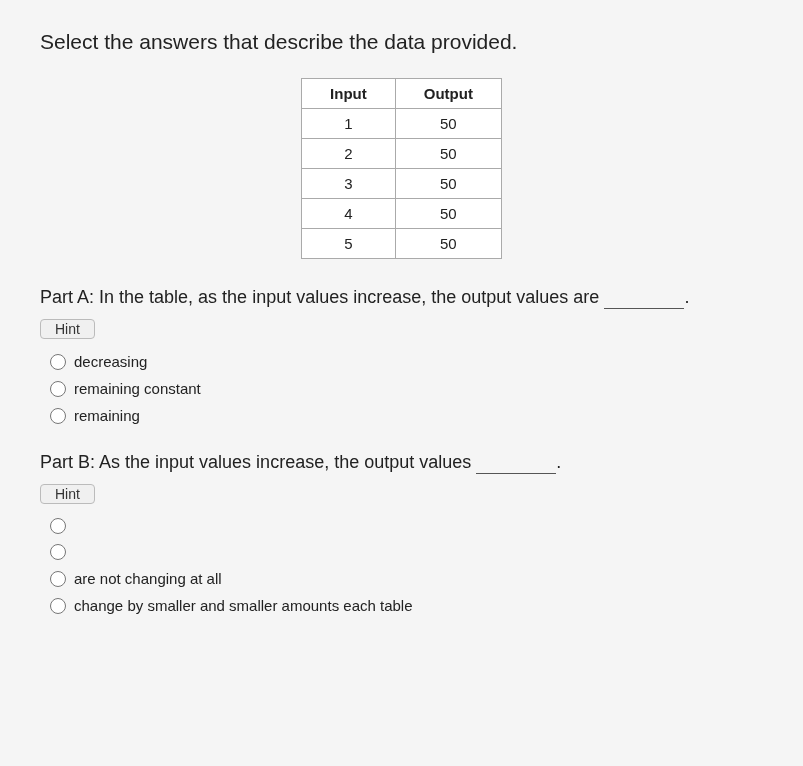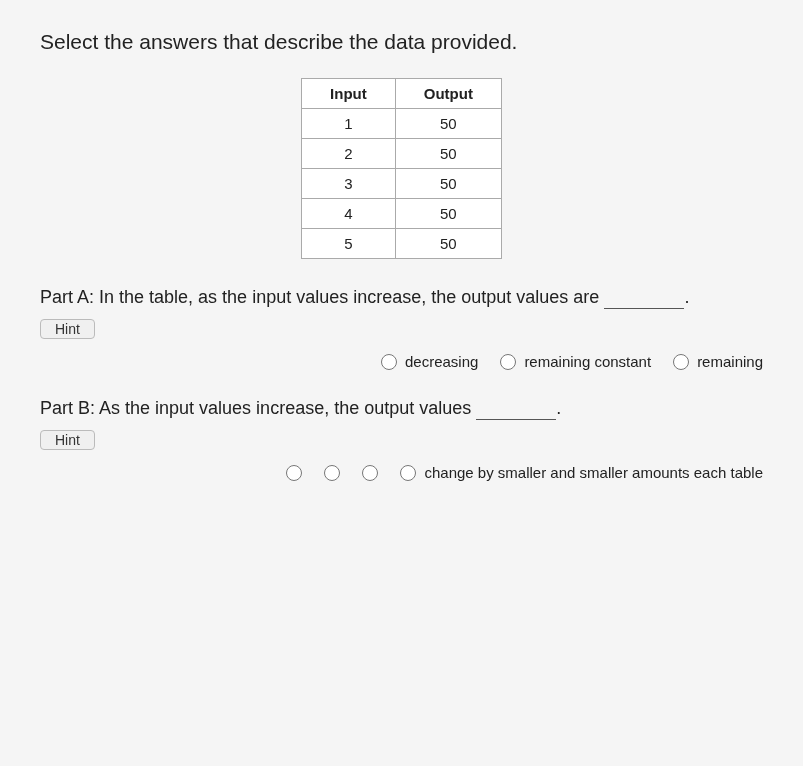--- a/index.html
+++ b/index.html
@@ -61,21 +61,22 @@
       padding: 1px 14px;
       background: #f0f0f0;
       font-size: 14px;
       color: #333;
       cursor: pointer;
       margin-bottom: 14px;
     }
 
     .options-group {
       display: flex;
-      gap: 22px;
+      flex-direction: column;
+      gap: 10px;
       margin-left: 10px;
       margin-bottom: 28px;
       justify-content: flex-end;
     }
 
     .option-item {
       display: flex;
       align-items: center;
       gap: 8px;
       font-size: 15px;
@@ -163,19 +164,20 @@
   <button class="hint-btn">Hint</button>
   <div class="options-group" id="part-b-options">
   <label class="option-item">
         <input type="radio" name="partB" style="">
       </label>
       <label class="option-item">
         <input type="radio" name="partB" style="">
       </label>
       <label class="option-item">
         <input type="radio" name="partB" style="">
+        <span>are not changing at all</span>
       </label>
       <label class="option-item">
         <input type="radio" name="partB" style="">
         <span>change by smaller and smaller amounts each table</span>
       </label>
     </div>
 </div>
 
 </body></html>

